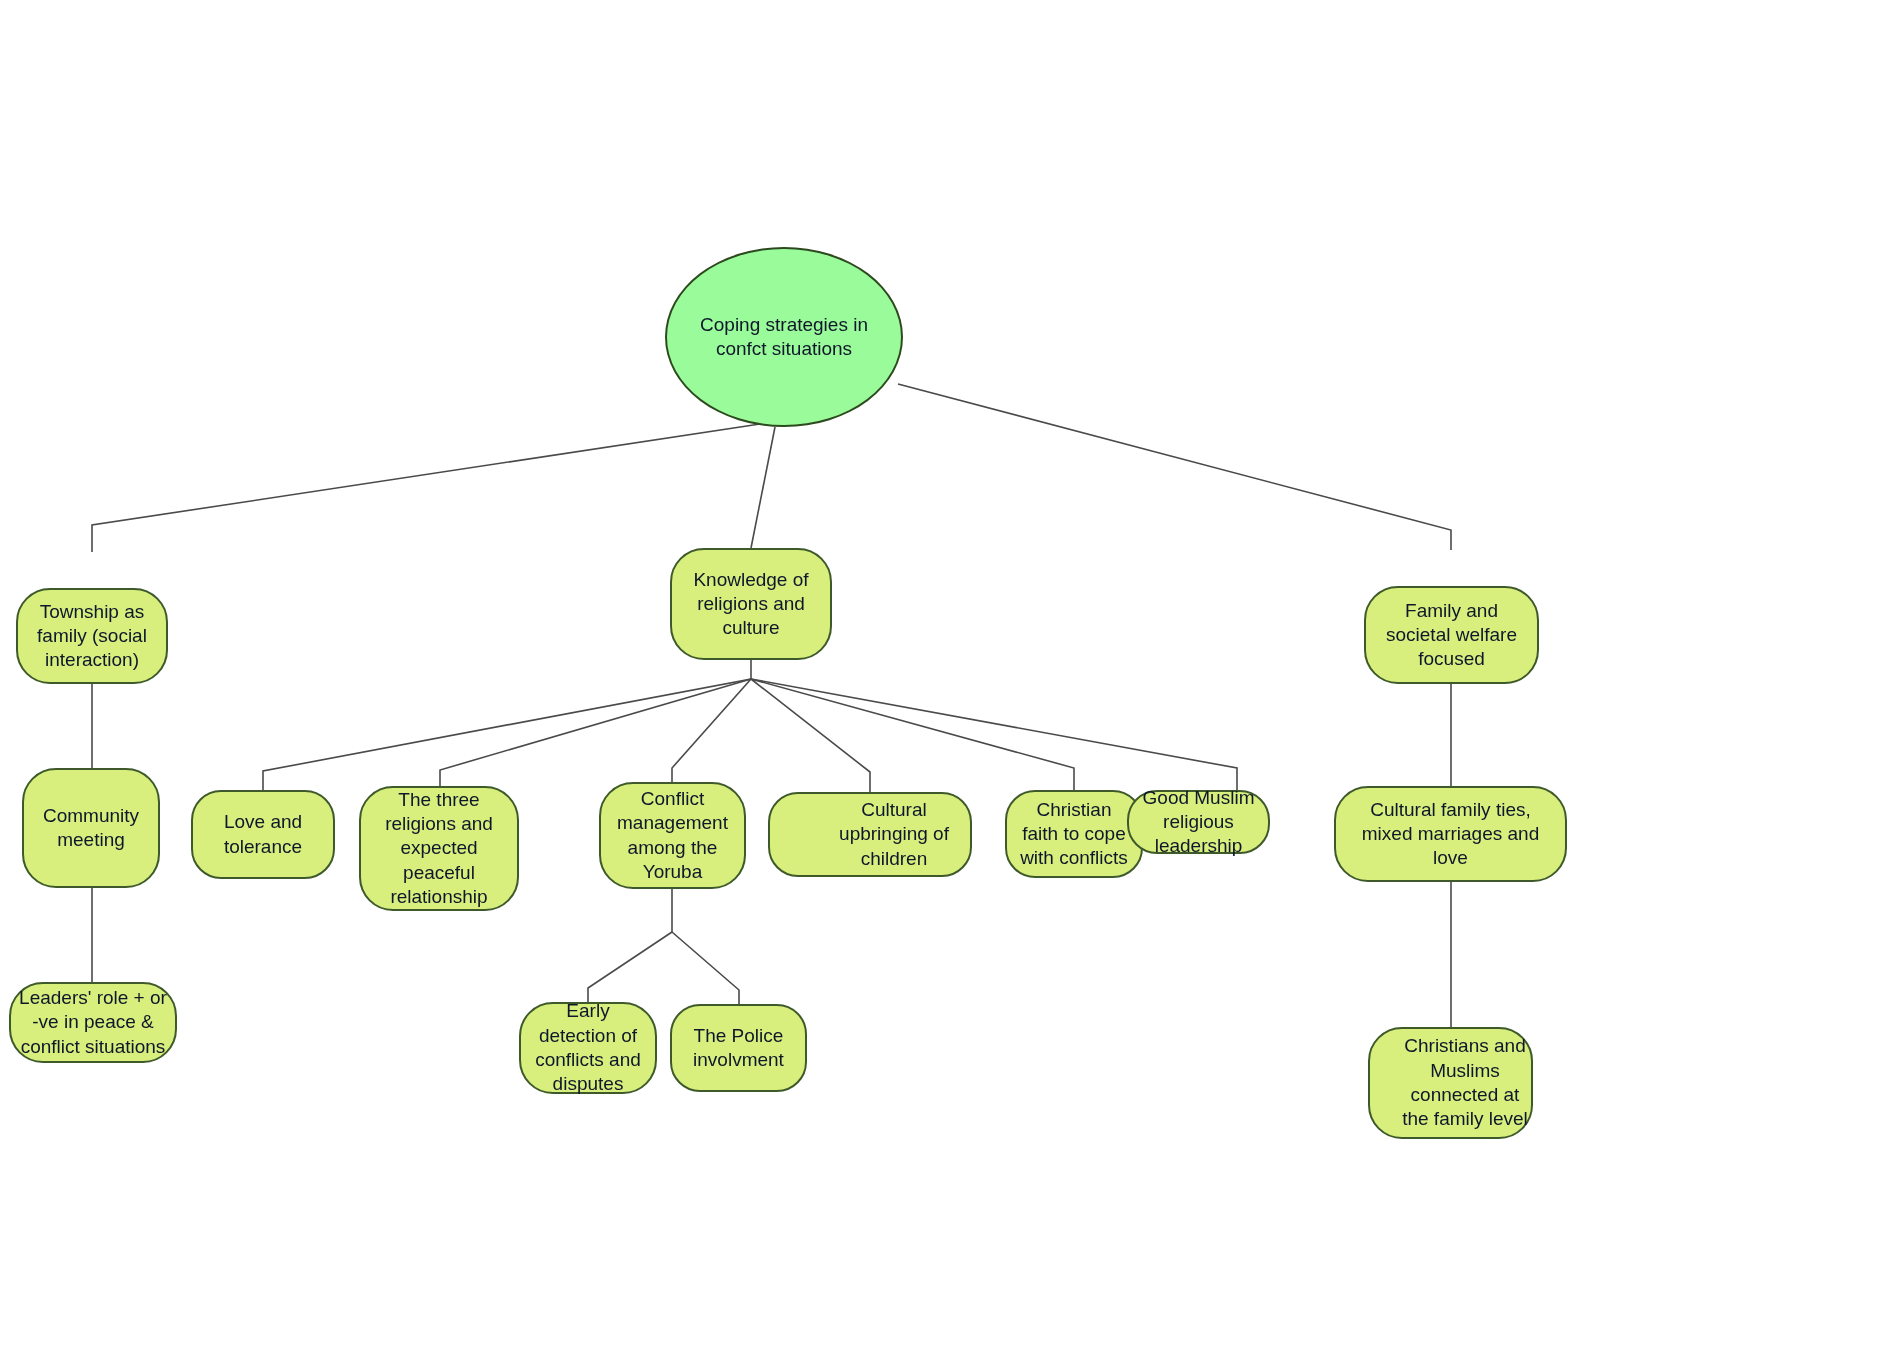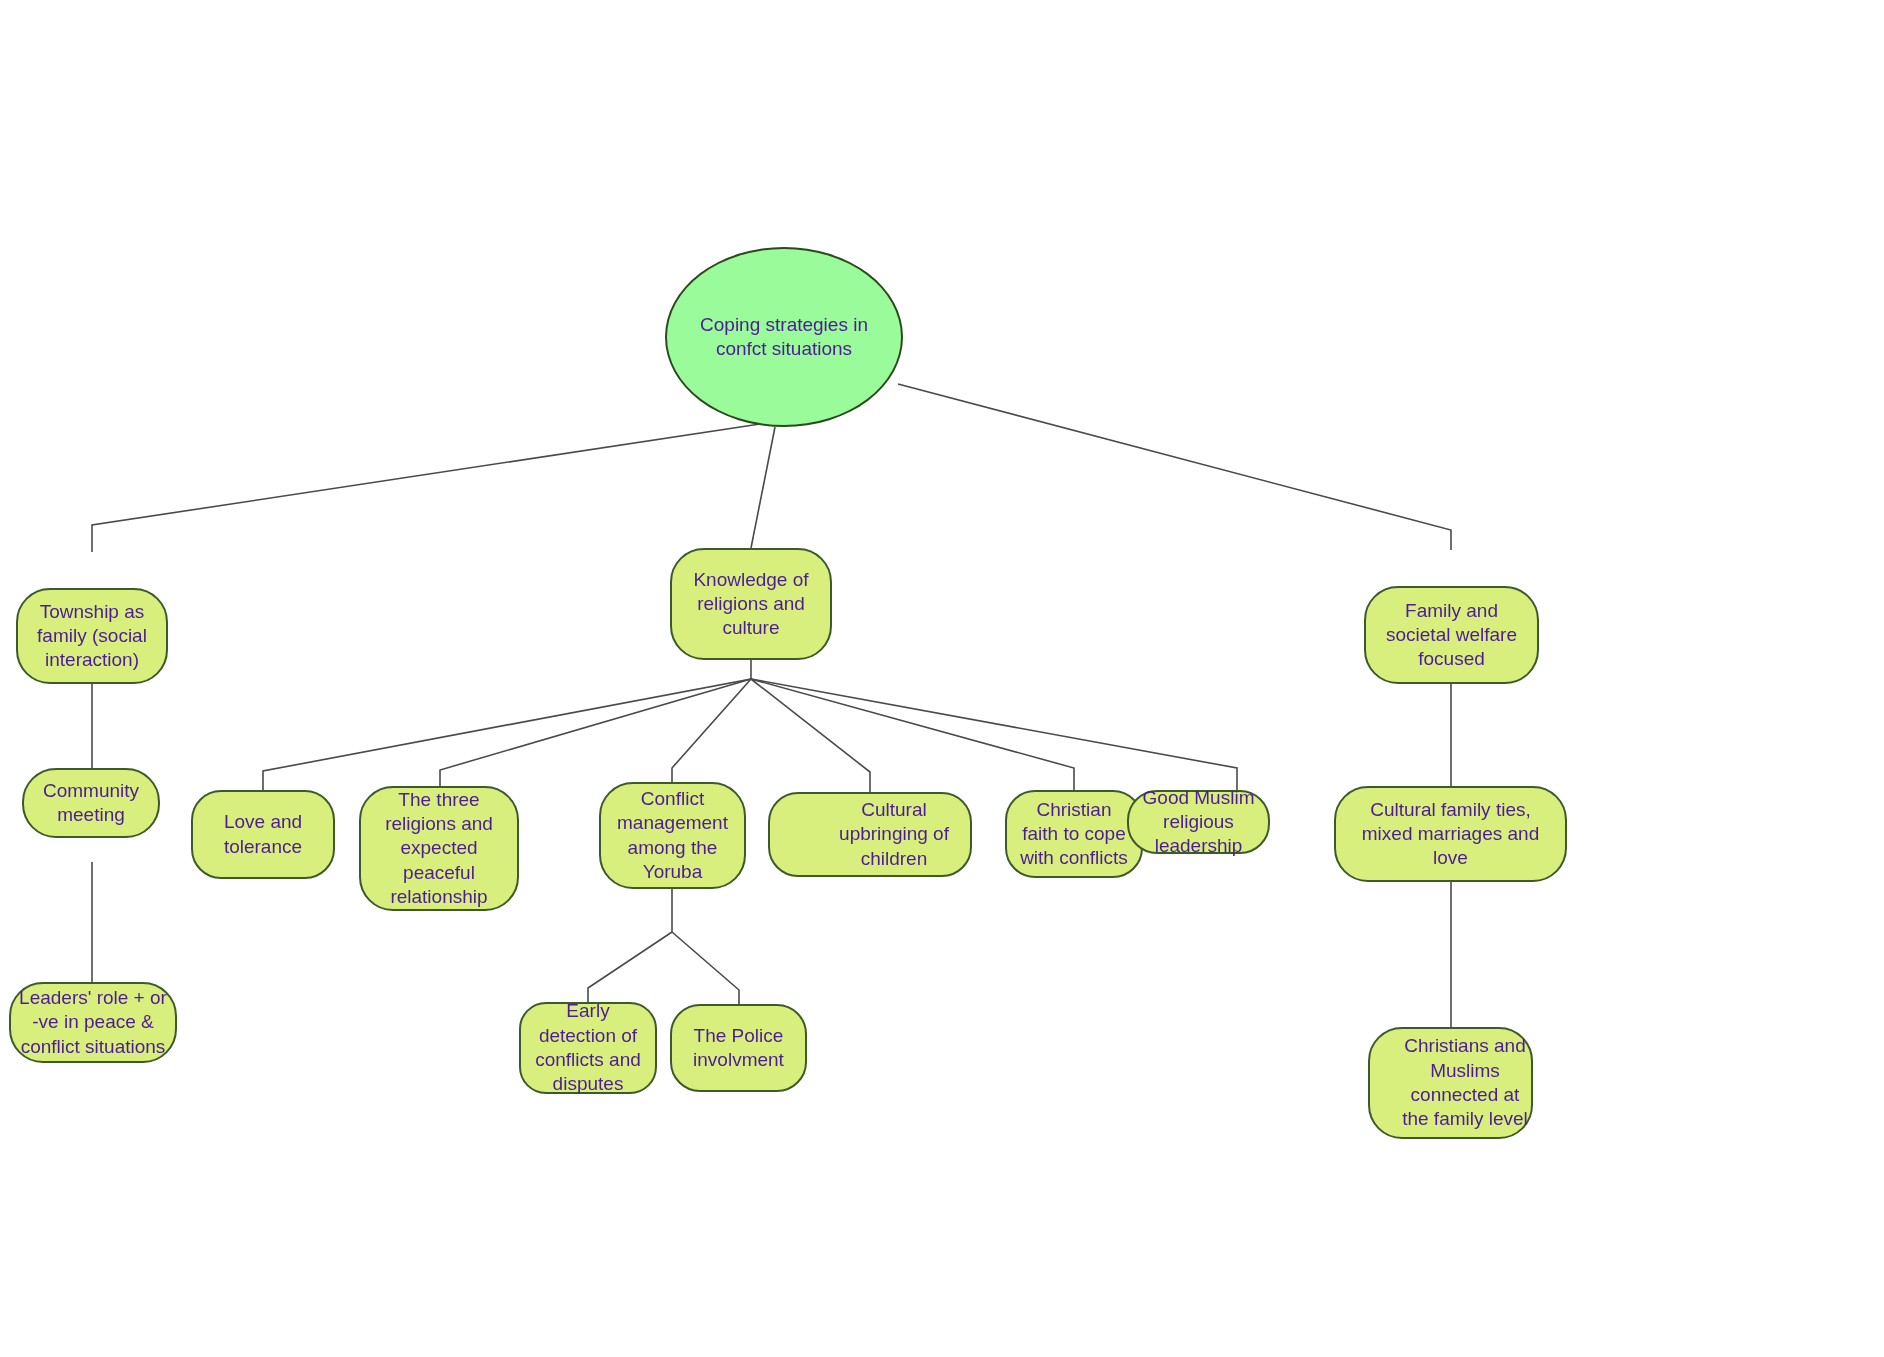--- a/index.html
+++ b/index.html
@@ -24,21 +24,21 @@
     width: 1884px;
     height: 1357px;
   }
   .node {
     position: absolute;
     box-sizing: border-box;
     display: flex;
     align-items: center;
     justify-content: center;
     text-align: center;
-    color: #4c1d95;
+    color: #0f172a;
     border: 2px solid #3f5a2a;
     line-height: 1.28;
     white-space: pre-line;
     z-index: 2;
   }
   .node.root {
     background: #99fb99;
     border-radius: 50%;
     border-color: #2d4a1e;
     font-size: 19px;
@@ -78,21 +78,21 @@
 confct situations</div>
       <div class="node box" style="left: 16px; top: 552px; width: 152px; height: 96px; margin-top: 36px;">Township as
 family (social
 interaction)</div>
       <div class="node box" style="left: 670px; top: 548px; width: 162px; height: 112px;">Knowledge of
 religions and
 culture</div>
       <div class="node box" style="left: 1364px; top: 550px; width: 175px; height: 98px; margin-top: 36px;">Family and
 societal welfare
 focused</div>
-      <div class="node box" style="left: 22px; top: 768px; width: 138px; height: 70px;">Community
+      <div class="node box" style="left: 22px; top: 768px; width: 138px; height: 120px;">Community
 meeting</div>
       <div class="node box tight" style="left: 191px; top: 790px; width: 144px; height: 89px;">Love and
 tolerance</div>
       <div class="node box" style="left: 359px; top: 786px; width: 160px; height: 125px;">The three
 religions and
 expected
 peaceful
 relationship</div>
       <div class="node box" style="left: 599px; top: 782px; width: 147px; height: 107px;">Conflict
 management
@@ -105,21 +105,21 @@
 with conflicts</div>
       <div class="node box tight" style="left: 1127px; top: 790px; width: 143px; height: 64px;">Good Muslim
 religious
 leadership</div>
       <div class="node box" style="left: 1334px; top: 786px; width: 233px; height: 96px;">Cultural family ties,
 mixed marriages and
 love</div>
       <div class="node box" style="left: 9px; top: 982px; width: 168px; height: 81px;">Leaders' role + or
 -ve in peace &amp;
 conflict situations</div>
-      <div class="node box" style="left: 519px; top: 1002px; width: 138px; height: 92px; border-radius: 27px;">Early
+      <div class="node box" style="left: 519px; top: 1002px; width: 138px; height: 92px;">Early
 detection of
 conflicts and
 disputes</div>
       <div class="node box tight" style="left: 670px; top: 1004px; width: 137px; height: 88px;">The Police
 involvment</div>
       <div class="node box" style="left: 1368px; top: 1027px; width: 165px; height: 112px; padding-left: 29px;">Christians and
 Muslims
 connected at
 the family level</div>
     </div>

